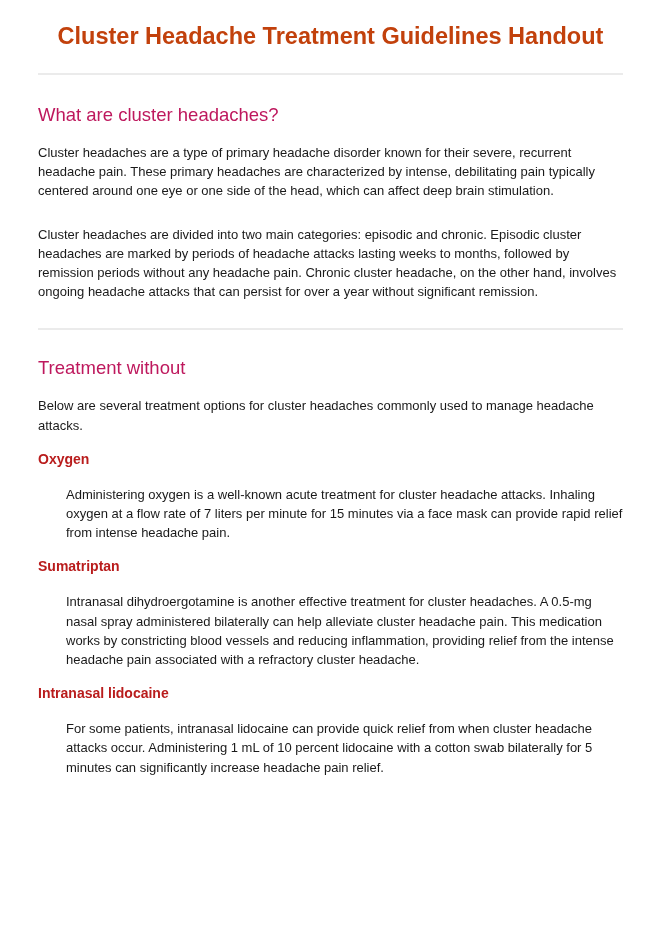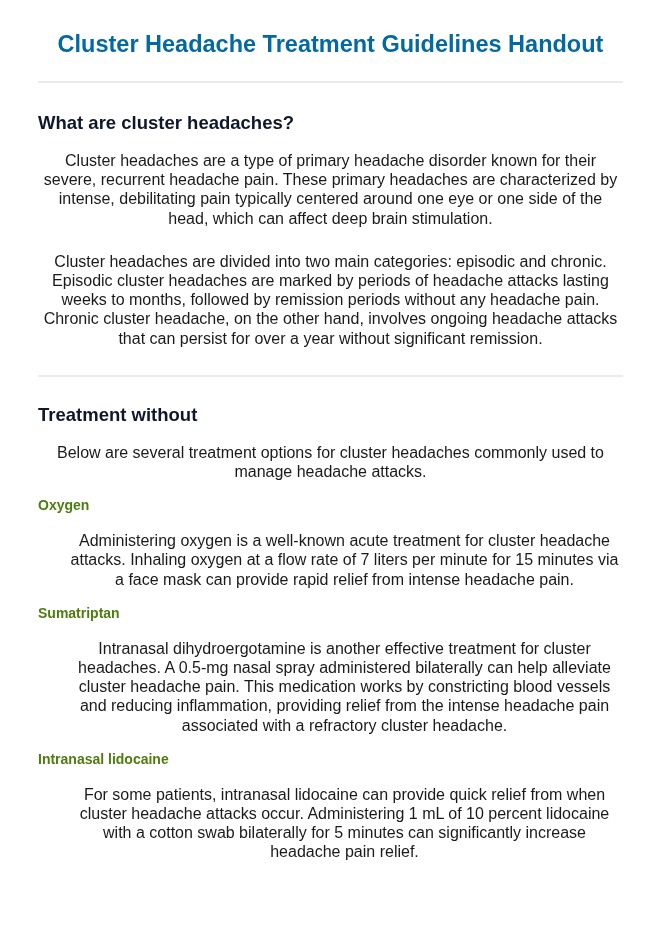--- a/index.html
+++ b/index.html
@@ -15,58 +15,57 @@
       color: #111111;
     }
     .page {
       position: relative;
       width: 661px;
       height: 935px;
       box-sizing: border-box;
       padding: 0 38px;
     }
     .doc-title {
-      margin: 12px;
+      margin: 4px;
       padding-top: 18px;
       font-size: 23.5px;
       font-weight: bold;
       line-height: 29px;
       text-align: center;
-      color: #0369a1;
+      color: #c2410c;
     }
     .divider {
       height: 0;
       border: 0;
       border-top: 2px solid #ebebeb;
       margin: 0;
     }
     .divider.top { margin-top: 22px; }
     .divider.mid { margin-top: 27px; }
     h2 {
       margin: 0;
       font-size: 18.5px;
-      font-weight: bold;
+      font-weight: normal;
       line-height: 24px;
-      color: #0f172a;
+      color: #be185d;
     }
     h2.first { margin-top: 28px; }
     h2.second { margin-top: 26px; }
     h3 {
       margin: 0;
       font-size: 14px;
       font-weight: bold;
       line-height: 18px;
-      color: #4d7c0f;
+      color: #b91c1c;
     }
     p {
       margin: 0;
-      font-size: 16px;
+      font-size: 13px;
       line-height: 19.2px;
       color: #1a1a1a;
-      text-align: center;
     }
     .p-after-h2 { margin-top: 16px; }
     .p-gap { margin-top: 24px; }
     .h3-after-p { margin-top: 15px; }
     .p-after-h3 { margin-top: 17px; margin-left: 28px; }
   </style>
 </head>
 <body>
 
 <div class="page">

